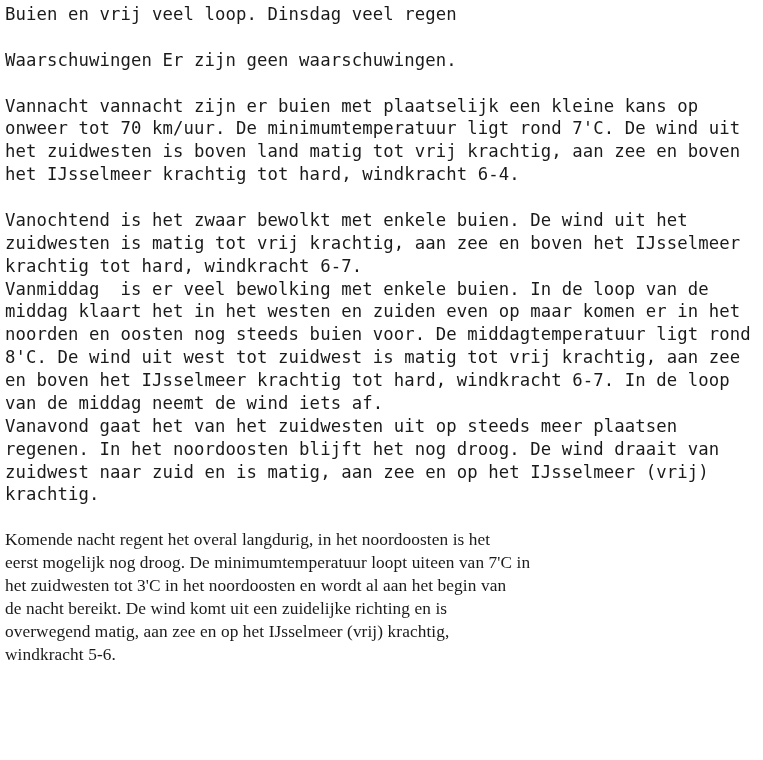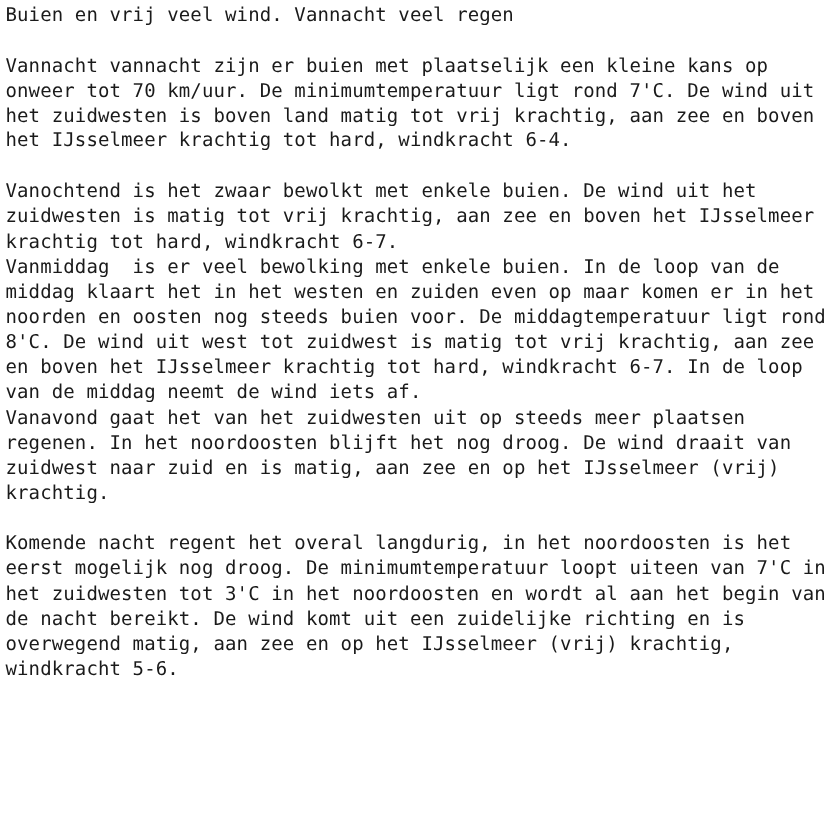--- a/index.html
+++ b/index.html
@@ -15,27 +15,28 @@
     padding: 3px 0 0 5px;
     letter-spacing: 0.1px;
   }
   .report { width: 758px; }
   pre.block {
     font: inherit;
     letter-spacing: inherit;
     white-space: pre;
     margin: 0 0 22.88px 0; 
   }
-  pre.block:last-child { margin-bottom: 12px; }
+  pre.block:last-child { margin-bottom: 12px; font-family: Liberation Serif, serif; }
 </style>
 </head>
 <body>
 
 <div class="report">
-  <pre class="block">Buien en vrij veel wind. Vannacht veel regen</pre>
+  <pre class="block">Buien en vrij veel loop. Dinsdag veel regen</pre>
+  <pre class="block">Waarschuwingen Er zijn geen waarschuwingen.</pre>
   <pre class="block">Vannacht vannacht zijn er buien met plaatselijk een kleine kans op
 onweer tot 70 km/uur. De minimumtemperatuur ligt rond 7'C. De wind uit
 het zuidwesten is boven land matig tot vrij krachtig, aan zee en boven
 het IJsselmeer krachtig tot hard, windkracht 6-4.</pre>
   <pre class="block">Vanochtend is het zwaar bewolkt met enkele buien. De wind uit het
 zuidwesten is matig tot vrij krachtig, aan zee en boven het IJsselmeer
 krachtig tot hard, windkracht 6-7.
 Vanmiddag  is er veel bewolking met enkele buien. In de loop van de
 middag klaart het in het westen en zuiden even op maar komen er in het
 noorden en oosten nog steeds buien voor. De middagtemperatuur ligt rond

